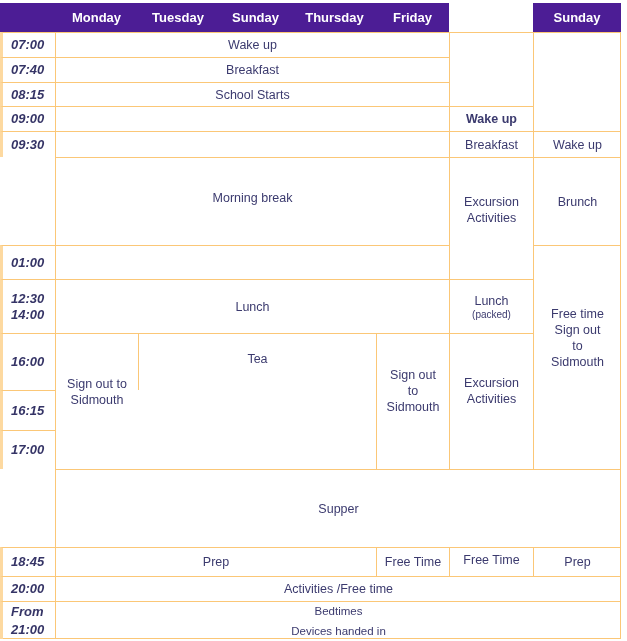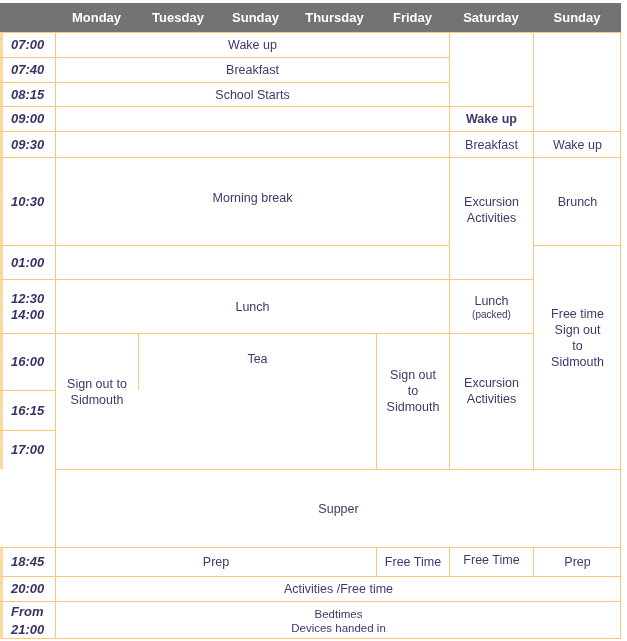--- a/index.html
+++ b/index.html
@@ -7,21 +7,21 @@
          font-family: "Liberation Sans", "DejaVu Sans", sans-serif; }
   #grid {
     position: absolute; left: 0; top: 3px; width: 621px; height: 636px;
     display: grid;
     grid-template-columns: 55px 83px 80px 75px 83px 73px 84px 88px;
     grid-template-rows: 29px 25px 25px 24px 25px 26px 88px 34px 54px 57px 40px 39px 78px 29px 25px 38px;
     box-sizing: border-box;
     border-right: 1.5px solid #fbc777;
     border-bottom: 1.5px solid #fbc777;
   }
-  .hdr { background: #737373; color: #ffffff; font-weight: bold; font-size: 13px;
+  .hdr { background: #4c1d95; color: #ffffff; font-weight: bold; font-size: 13px;
          display: flex; align-items: center; justify-content: center; }
   .cell { border-left: 1px solid #fbc777; border-top: 1px solid #fbc777;
           display: flex; align-items: center; justify-content: center; text-align: center;
           color: #3b3a6e; font-size: 12.5px; line-height: 16px; box-sizing: border-box;
           white-space: pre-line; }
   .time { border-left: 3px solid #fdd9a0; font-style: italic; font-weight: bold;
           justify-content: flex-start; padding-left: 8px; color: #353466; font-size: 13px; text-align: left; }
   .small { font-size: 10px; line-height: 11px; }
   .bold { font-weight: bold; }
 </style>
@@ -29,29 +29,27 @@
 <body>
 
 <div id="grid">
 
   <div class="hdr" style="grid-column:1;grid-row:1"></div>
   <div class="hdr" style="grid-column:2;grid-row:1">Monday</div>
   <div class="hdr" style="grid-column:3;grid-row:1">Tuesday</div>
   <div class="hdr" style="grid-column:4;grid-row:1">Sunday</div>
   <div class="hdr" style="grid-column:5;grid-row:1">Thursday</div>
   <div class="hdr" style="grid-column:6;grid-row:1">Friday</div>
-  <div class="hdr" style="grid-column:7;grid-row:1">Saturday</div>
   <div class="hdr" style="grid-column:8;grid-row:1">Sunday</div>
 
   <div class="cell time" style="grid-column:1;grid-row:2">07:00</div>
   <div class="cell time" style="grid-column:1;grid-row:3">07:40</div>
   <div class="cell time" style="grid-column:1;grid-row:4">08:15</div>
   <div class="cell time" style="grid-column:1;grid-row:5">09:00</div>
   <div class="cell time" style="grid-column:1;grid-row:6">09:30</div>
-  <div class="cell time" style="grid-column:1;grid-row:7">10:30</div>
   <div class="cell time" style="grid-column:1;grid-row:8">01:00</div>
   <div class="cell time" style="grid-column:1;grid-row:9">12:30
 14:00</div>
   <div class="cell time" style="grid-column:1;grid-row:10">16:00</div>
   <div class="cell time" style="grid-column:1;grid-row:11">16:15</div>
   <div class="cell time" style="grid-column:1;grid-row:12">17:00</div>
   <div class="cell time" style="grid-column:1;grid-row:14">18:45</div>
   <div class="cell time" style="grid-column:1;grid-row:15">20:00</div>
   <div class="cell time" style="grid-column:1;grid-row:16;line-height:18px">From
 21:00</div>
@@ -92,15 +90,15 @@
 Sidmouth</div>
   <div class="cell" style="grid-column:7;grid-row:10/13;padding-bottom:22px">Excursion
 Activities</div>
 
   <div class="cell" style="grid-column:2/9;grid-row:13">Supper</div>
   <div class="cell" style="grid-column:2/6;grid-row:14">Prep</div>
   <div class="cell" style="grid-column:6;grid-row:14">Free Time</div>
   <div class="cell" style="grid-column:7;grid-row:14;padding-bottom:4px">Free Time</div>
   <div class="cell" style="grid-column:8;grid-row:14">Prep</div>
   <div class="cell" style="grid-column:2/9;grid-row:15">Activities /Free time</div>
-  <div class="cell" style="grid-column:2/9;grid-row:16;font-size:11.5px;line-height:14px">Bedtimes
+  <div class="cell" style="grid-column:2/9;grid-row:16;font-size:11.5px;line-height:20px">Bedtimes
 Devices handed in</div>
 </div>
 
 </body></html>

